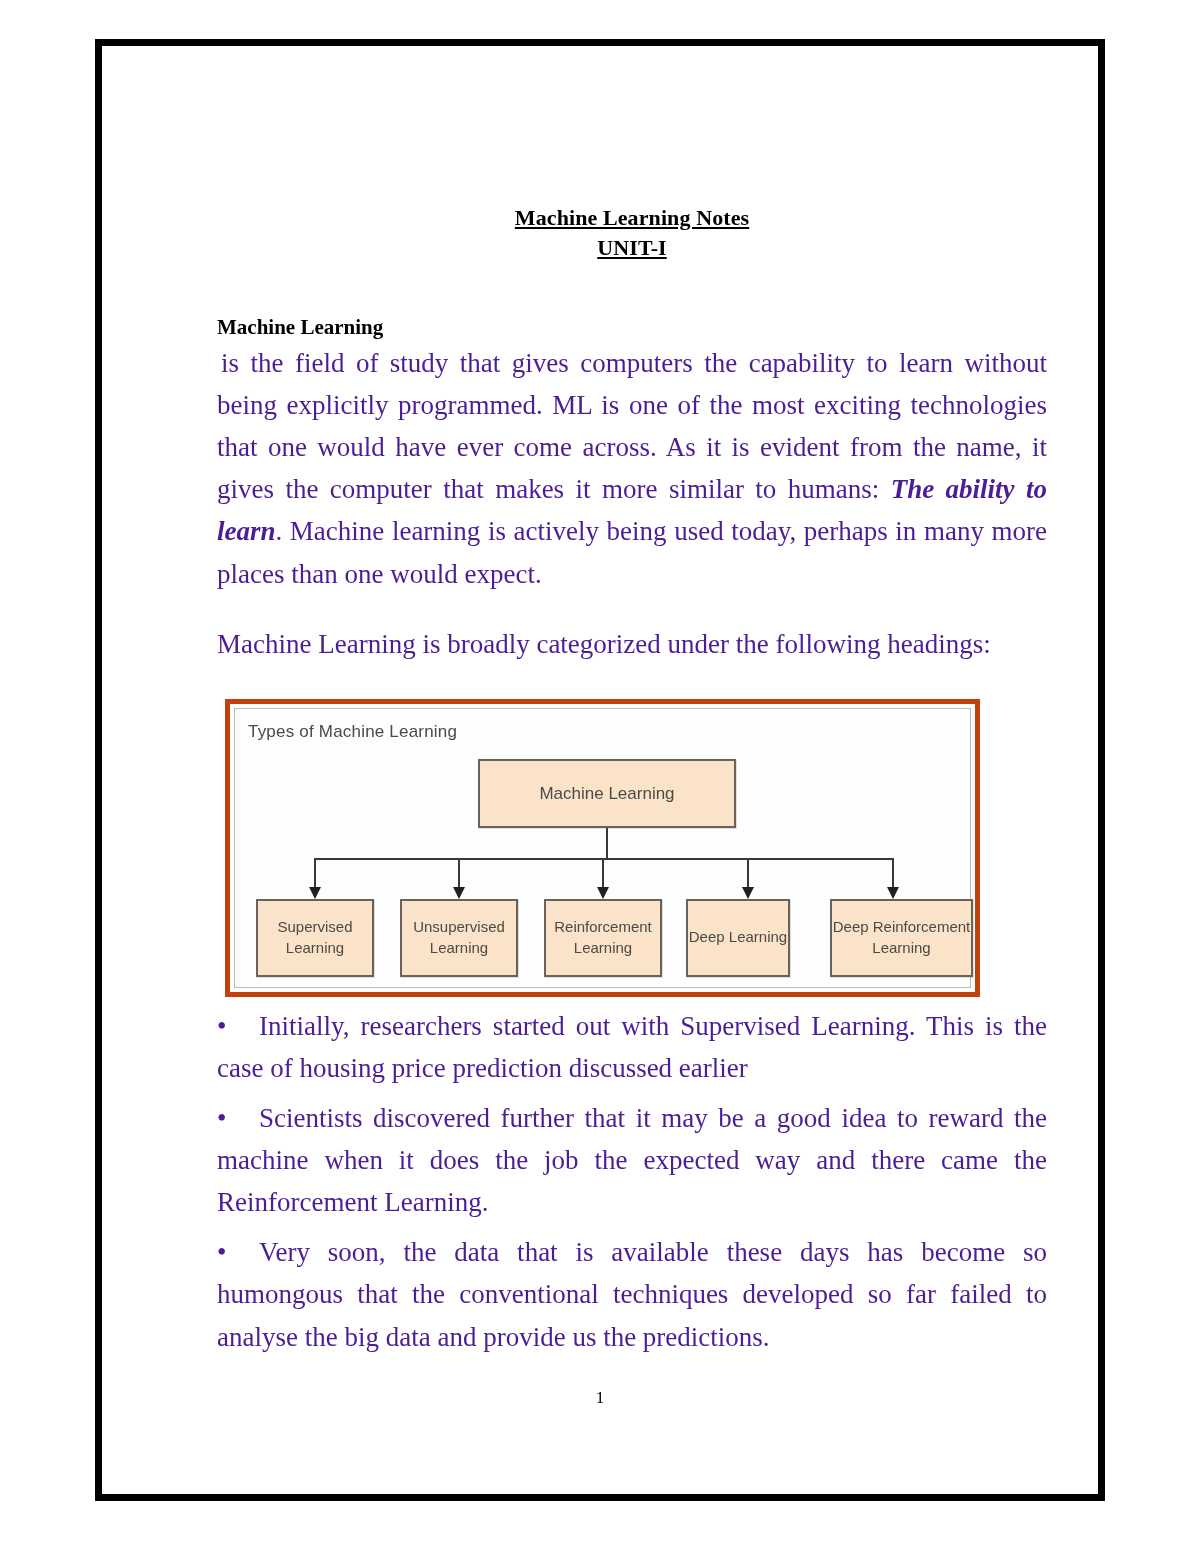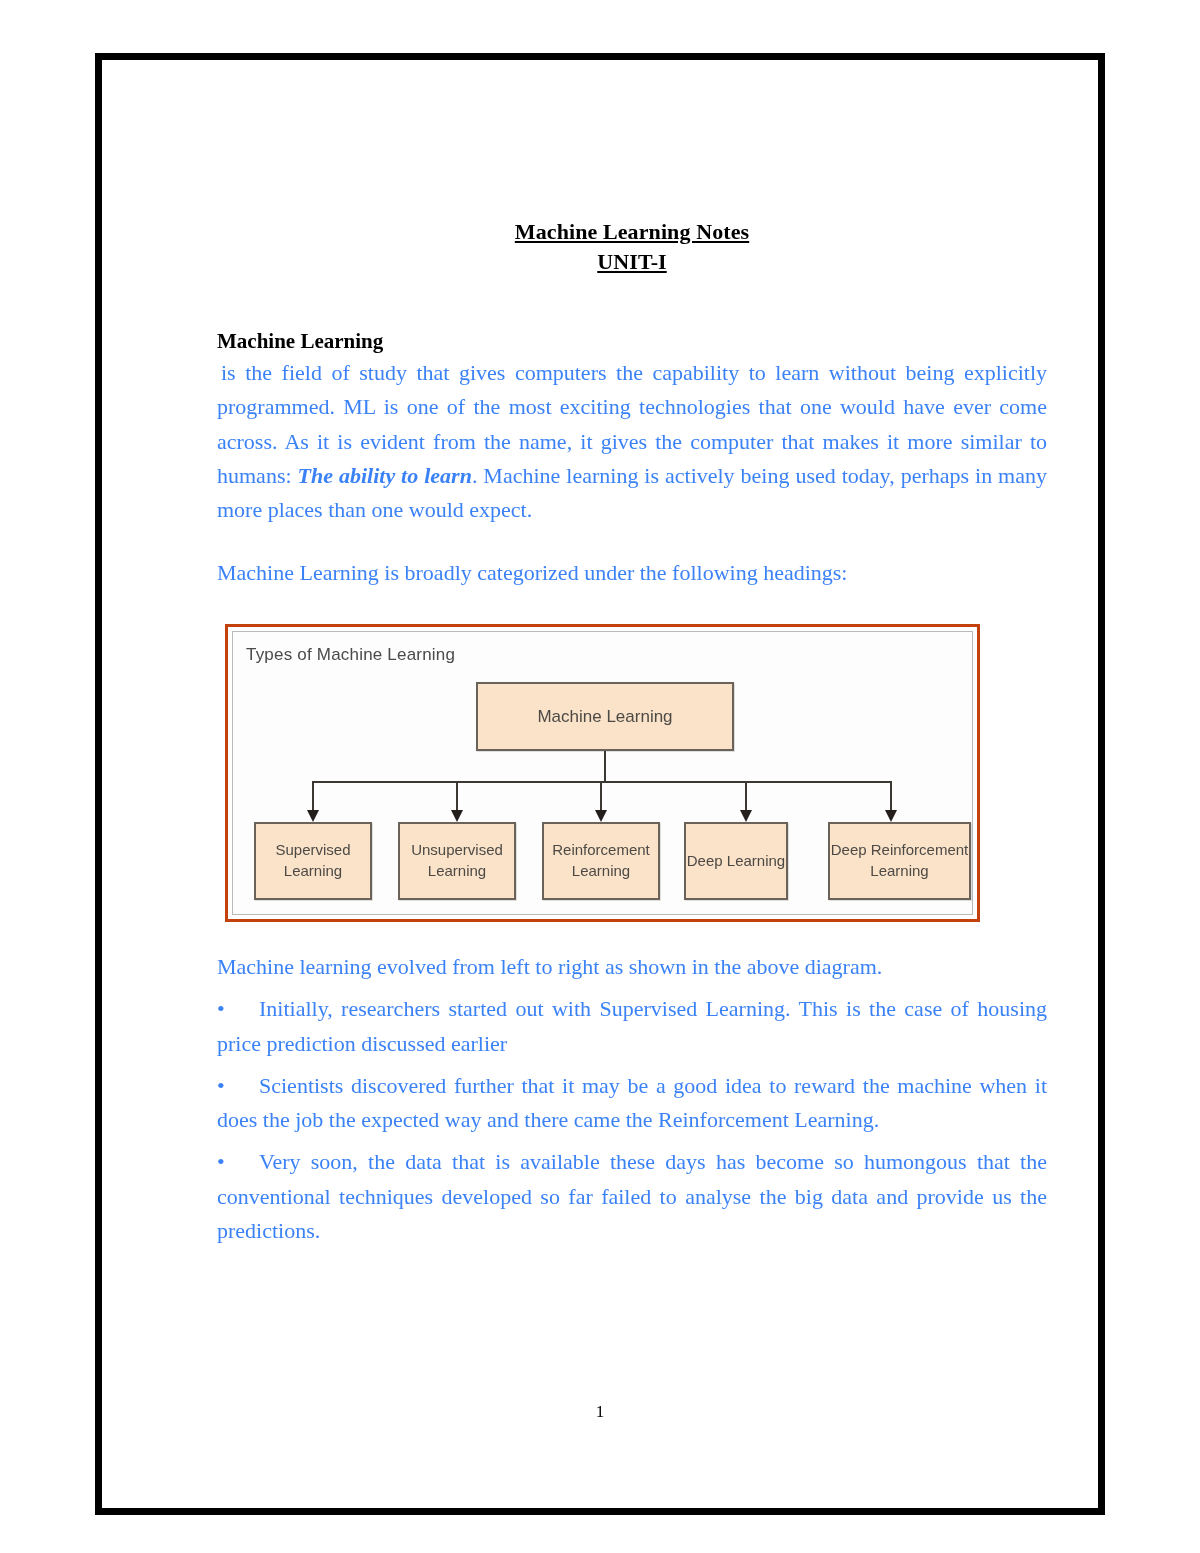--- a/index.html
+++ b/index.html
@@ -12,21 +12,21 @@
     height: 1553px;
     position: relative;
     font-family: "Liberation Serif", serif;
     -webkit-font-smoothing: antialiased;
   }
 
   
   #page-frame {
     position: absolute;
     left: 95px;
-    top: 53px;
+    top: 39px;
     width: 1010px;
     height: 1462px;
     border: 7px solid #000000;
     box-sizing: border-box;
     background: #ffffff;
   }
 
   #page-content {
     position: absolute;
     left: 115px;
@@ -52,26 +52,26 @@
   #title-sub  { margin-top: 2px; }
 
   
   .section-heading {
     font-weight: bold;
     font-size: 21px;
     margin-top: 54px;
     color: #000;
   }
   p.body {
-    font-size: 22px;
+    font-size: 27px;
     line-height: 1.56;
     text-align: justify;
     text-justify: inter-word;
     margin: 0;
-    color: #3b82f6;
+    color: #4c1d95;
   }
   p.lead {
     margin-top: 2px;
     text-indent: 4px;
   }
   p.plain {
     margin-top: 28px;
     text-align: left;
   }
   .bi { font-weight: bold; font-style: italic; }
@@ -90,21 +90,21 @@
     text-align: justify;
   }
 
   
   #diagram {
     position: relative;
     margin-top: 34px;
     margin-left: 8px;
     width: 755px;
     height: 298px;
-    border: 3px solid #c2410c;
+    border: 5px solid #c2410c;
     background: #ffffff;
     box-sizing: border-box;
   }
   #diagram-inner {
     position: absolute;
     left: 4px;
     top: 4px;
     right: 4px;
     bottom: 4px;
     border: 1px solid #b9b9b9;
@@ -225,21 +225,20 @@
       <div class="arrow-head" id="ah-3"></div>
       <div class="arrow-head" id="ah-4"></div>
 
       <div class="node node-leaf" id="node-leaf-0">Supervised Learning</div>
       <div class="node node-leaf" id="node-leaf-1">Unsupervised Learning</div>
       <div class="node node-leaf" id="node-leaf-2">Reinforcement Learning</div>
       <div class="node node-leaf" id="node-leaf-3">Deep Learning</div>
       <div class="node node-leaf" id="node-leaf-4">Deep Reinforcement Learning</div>
     </div>
 
-    <p class="body plain">Machine learning evolved from left to right as shown in the above diagram.</p>
 
     <p class="body bullet"><span class="bullet-mark">•</span><span>Initially, researchers started out with Supervised Learning. This is the case of housing price prediction discussed earlier</span></p>
 
 
     <p class="body bullet"><span class="bullet-mark">•</span><span>Scientists discovered further that it may be a good idea to reward the machine when it does the job the expected way and there came the Reinforcement Learning.</span></p>
 
     <p class="body bullet"><span class="bullet-mark">•</span><span>Very soon, the data that is available these days has become so humongous that the conventional techniques developed so far failed to analyse the big data and provide us the predictions.</span></p>
 
   </div>
 

